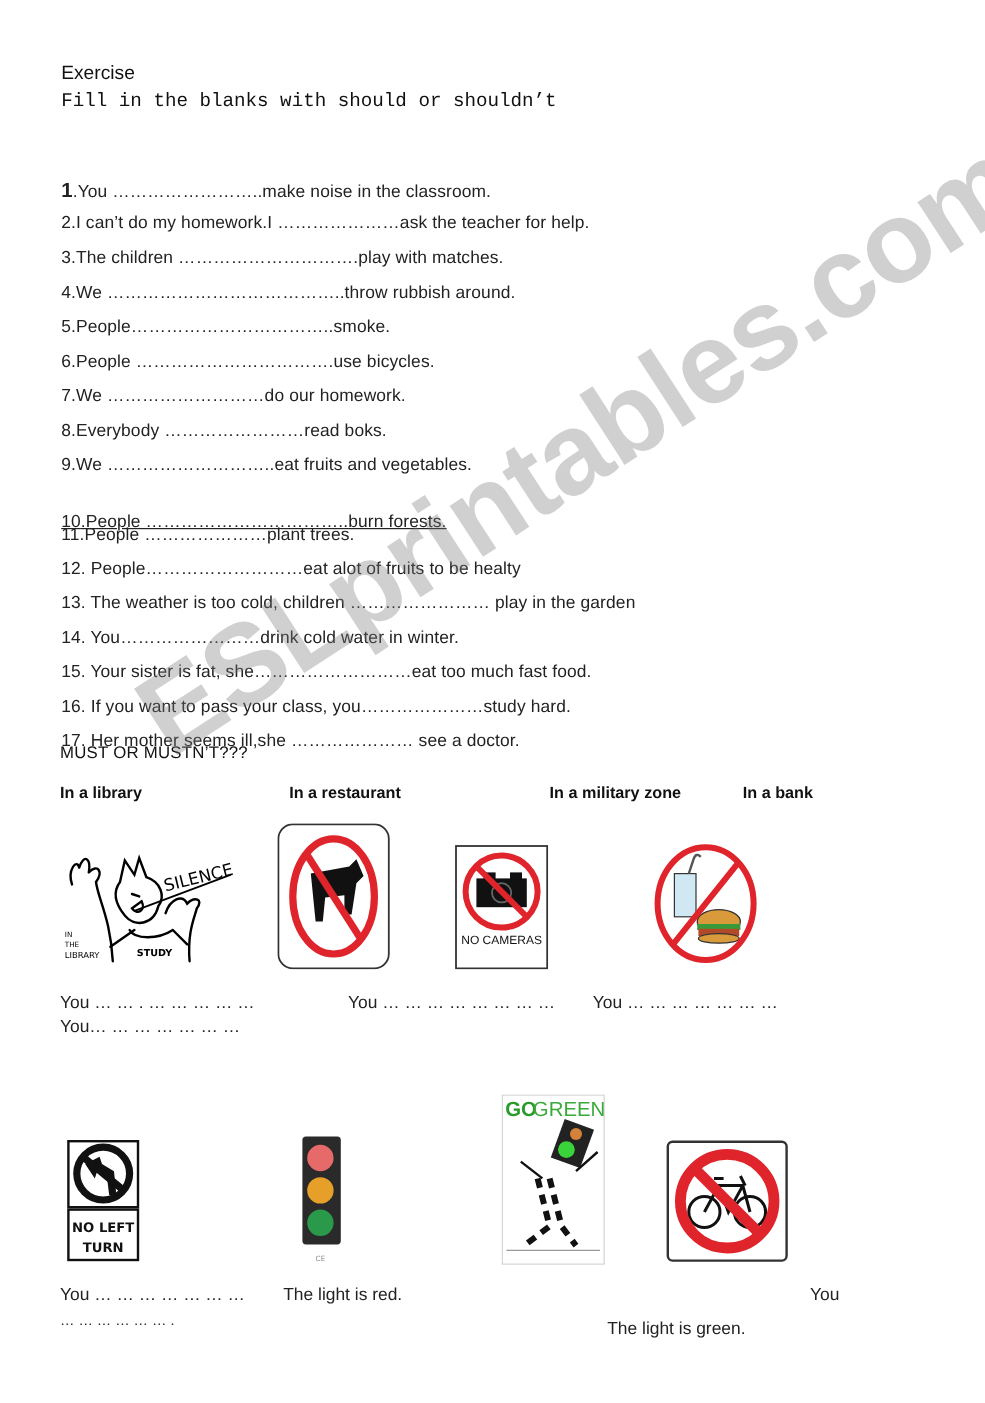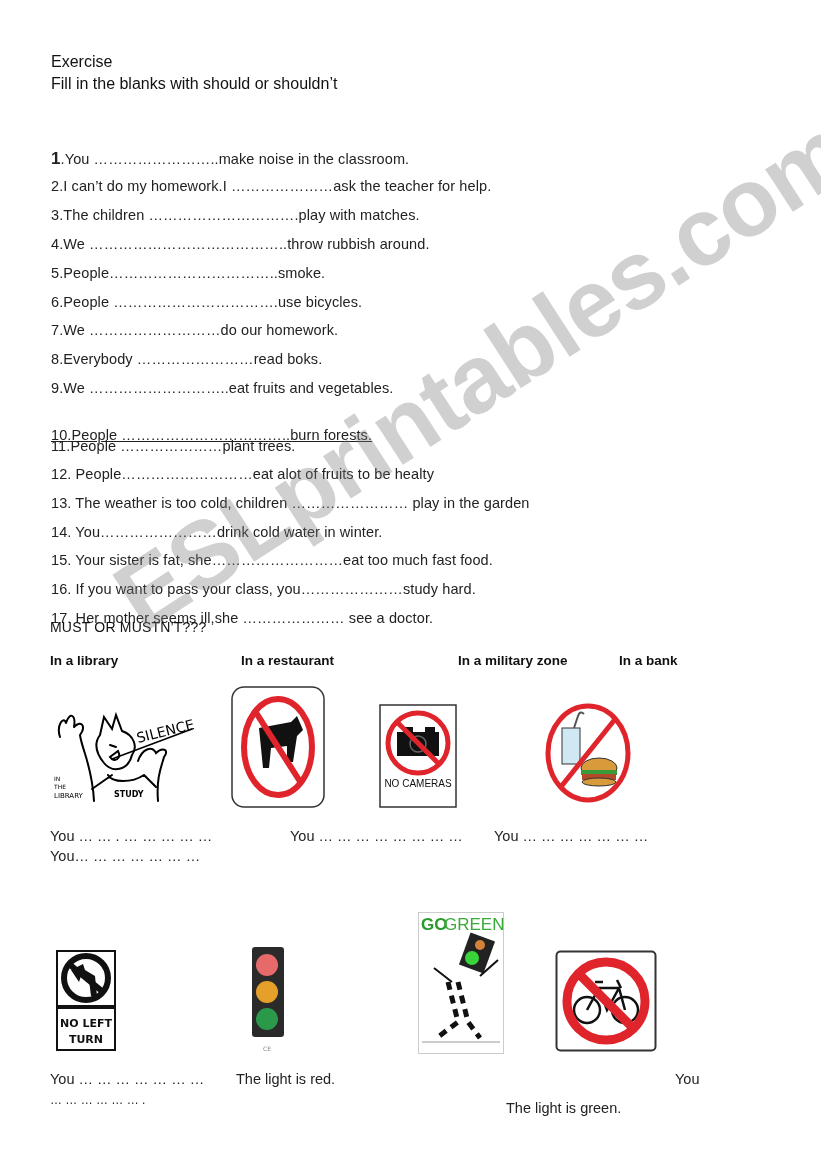--- a/index.html
+++ b/index.html
@@ -14,21 +14,21 @@
   .ans { font-size: 14.5px; color: #222; white-space: nowrap; }
   .watermark { position: absolute; left: 95px; top: 560px; font-size: 96px; font-weight: bold;
                color: rgba(120,120,120,0.35); transform: rotate(-33deg); transform-origin: 0 0;
                white-space: nowrap; pointer-events: none; letter-spacing: -1px; z-index: 5; }
   .img { position: absolute; }
 </style>
 </head>
 <body>
 
 <div class="abs title" style="left:51px; top:52px;">Exercise</div>
-<div class="abs title" style="left:51px; top:74px;">Fill in the blanks with should or shouldn’t</div>
+<div class="abs title" style="left:51px; top:74px;font-family:Liberation Mono, monospace;">Fill in the blanks with should or shouldn’t</div>
 
 <div id="qlist">
     <div class="abs q" style="left: 51px; top: 121px;"><span class="num1">1</span><span>.You ……………………..make noise in the classroom.</span></div>
     <div class="abs q" style="left: 51px; top: 150px;"><span>2</span><span>.I can’t do my homework.I …………………ask the teacher for help.</span></div>
     <div class="abs q" style="left: 51px; top: 179px;"><span>3</span><span>.The children ………………………….play with matches.</span></div>
     <div class="abs q" style="left: 51px; top: 208px;"><span>4</span><span>.We …………………………………..throw rubbish around.</span></div>
     <div class="abs q" style="left: 51px; top: 237px;"><span>5</span><span>.People……………………………..smoke.</span></div>
     <div class="abs q" style="left: 51px; top: 266px;"><span>6</span><span>.People …………………………….use bicycles.</span></div>
     <div class="abs q" style="left: 51px; top: 294px;"><span>7</span><span>.We ………………………do our homework.</span></div>
     <div class="abs q" style="left: 51px; top: 323px;"><span>8</span><span>.Everybody ……………………read boks.</span></div>

